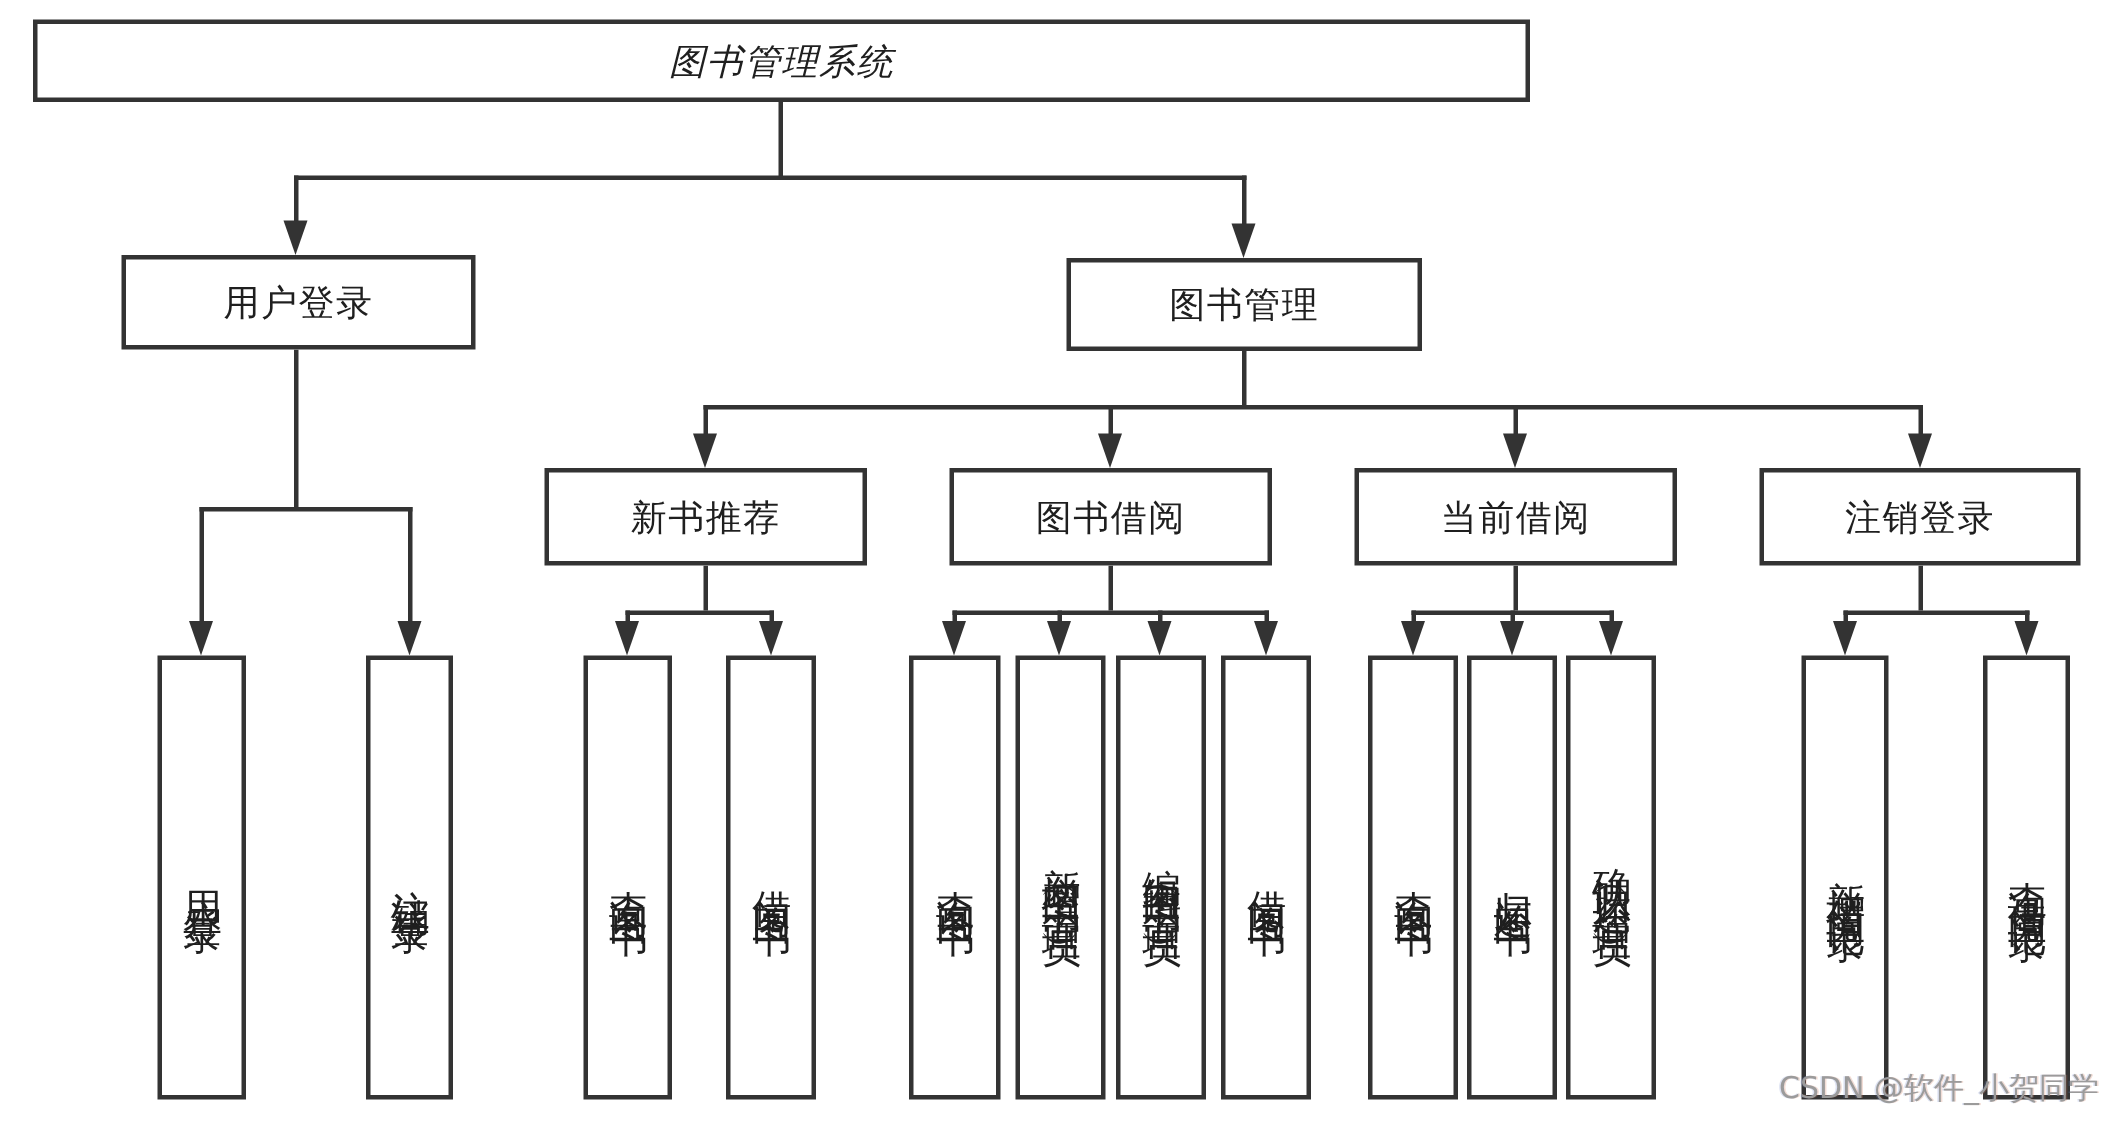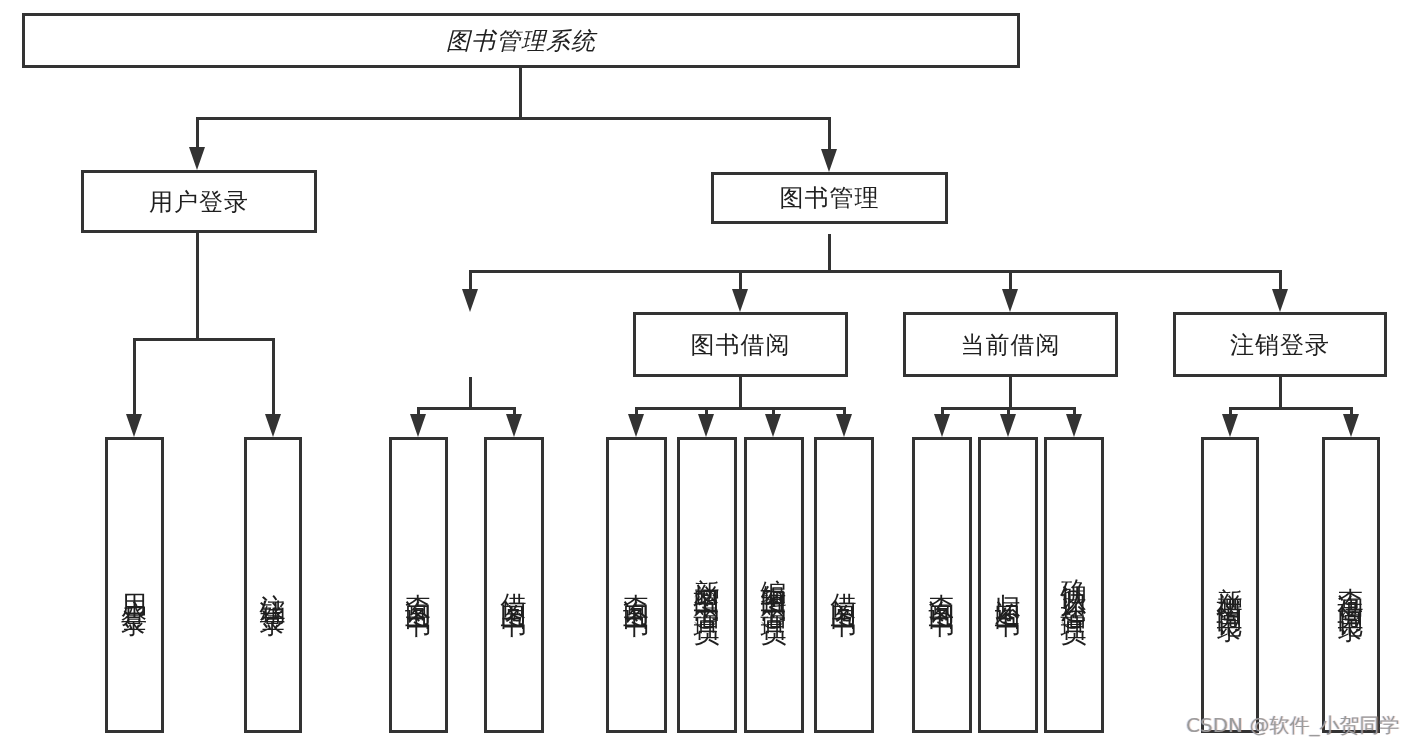--- a/index.html
+++ b/index.html
@@ -87,21 +87,21 @@
   <div class="line" style="left:519px; top:68px; width:3px; height:50px;"></div>
   <div class="line" style="left:196px; top:117px; width:635px; height:3px;"></div>
   <div class="line" style="left:196px; top:117px; width:3px; height:33px;"></div>
   <div class="arrow-down" style="left:189px; top:147px;"></div>
   <div class="line" style="left:828px; top:117px; width:3px; height:35px;"></div>
   <div class="arrow-down" style="left:821px; top:149px;"></div>
 
   <div class="hbox" style="left:81px; top:170px; width:236px; height:63px;">
     <span>用户登录</span>
   </div>
-  <div class="hbox" style="left:711px; top:172px; width:237px; height:52px;">
+  <div class="hbox" style="left:711px; top:172px; width:237px; height:62px;">
     <span>图书管理</span>
   </div>
 
   <div class="line" style="left:196px; top:233px; width:3px; height:105px;"></div>
   <div class="line" style="left:133px; top:338px; width:142px; height:3px;"></div>
   <div class="line" style="left:133px; top:338px; width:3px; height:79px;"></div>
   <div class="arrow-down" style="left:126px; top:414px;"></div>
   <div class="line" style="left:272px; top:338px; width:3px; height:79px;"></div>
   <div class="arrow-down" style="left:265px; top:414px;"></div>
 
@@ -109,20 +109,23 @@
   <div class="line" style="left:469px; top:270px; width:813px; height:3px;"></div>
   <div class="line" style="left:469px; top:270px; width:3px; height:22px;"></div>
   <div class="arrow-down" style="left:462px; top:289px;"></div>
   <div class="line" style="left:739px; top:270px; width:3px; height:22px;"></div>
   <div class="arrow-down" style="left:732px; top:289px;"></div>
   <div class="line" style="left:1009px; top:270px; width:3px; height:22px;"></div>
   <div class="arrow-down" style="left:1002px; top:289px;"></div>
   <div class="line" style="left:1279px; top:270px; width:3px; height:22px;"></div>
   <div class="arrow-down" style="left:1272px; top:289px;"></div>
 
+  <div class="hbox" style="left:363px; top:312px; width:215px; height:65px;">
+    <span>新书推荐</span>
+  </div>
   <div class="hbox" style="left:633px; top:312px; width:215px; height:65px;text-align:center;">
     <span>图书借阅</span>
   </div>
   <div class="hbox" style="left:903px; top:312px; width:215px; height:65px;">
     <span>当前借阅</span>
   </div>
   <div class="hbox" style="left:1173px; top:312px; width:214px; height:65px;">
     <span>注销登录</span>
   </div>
 

